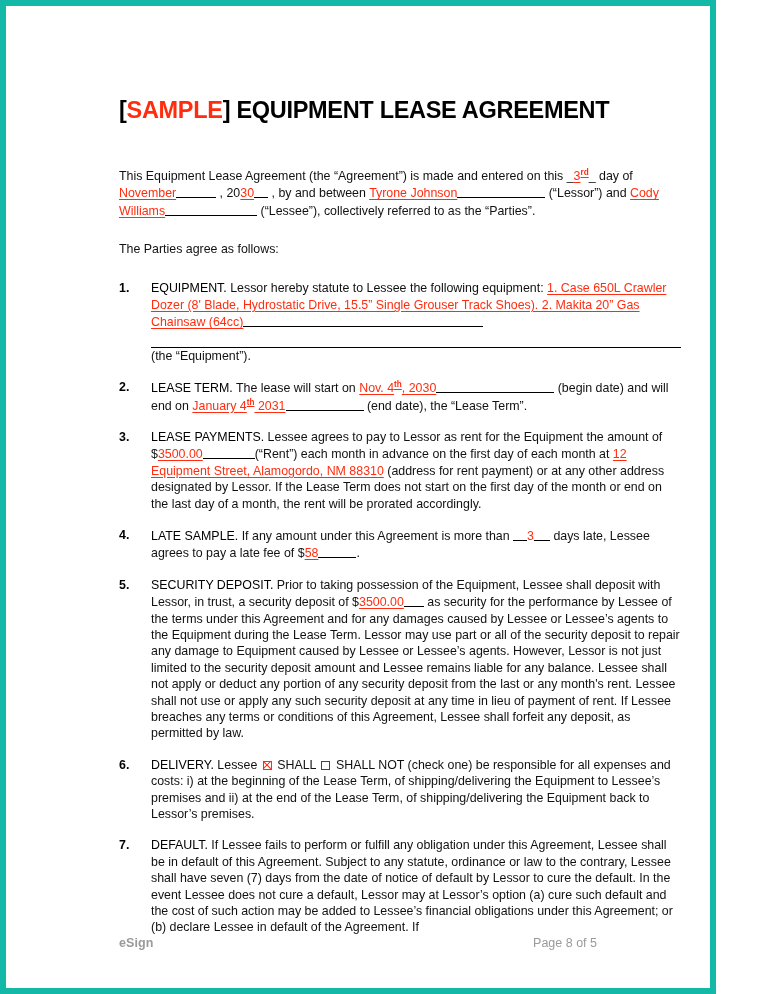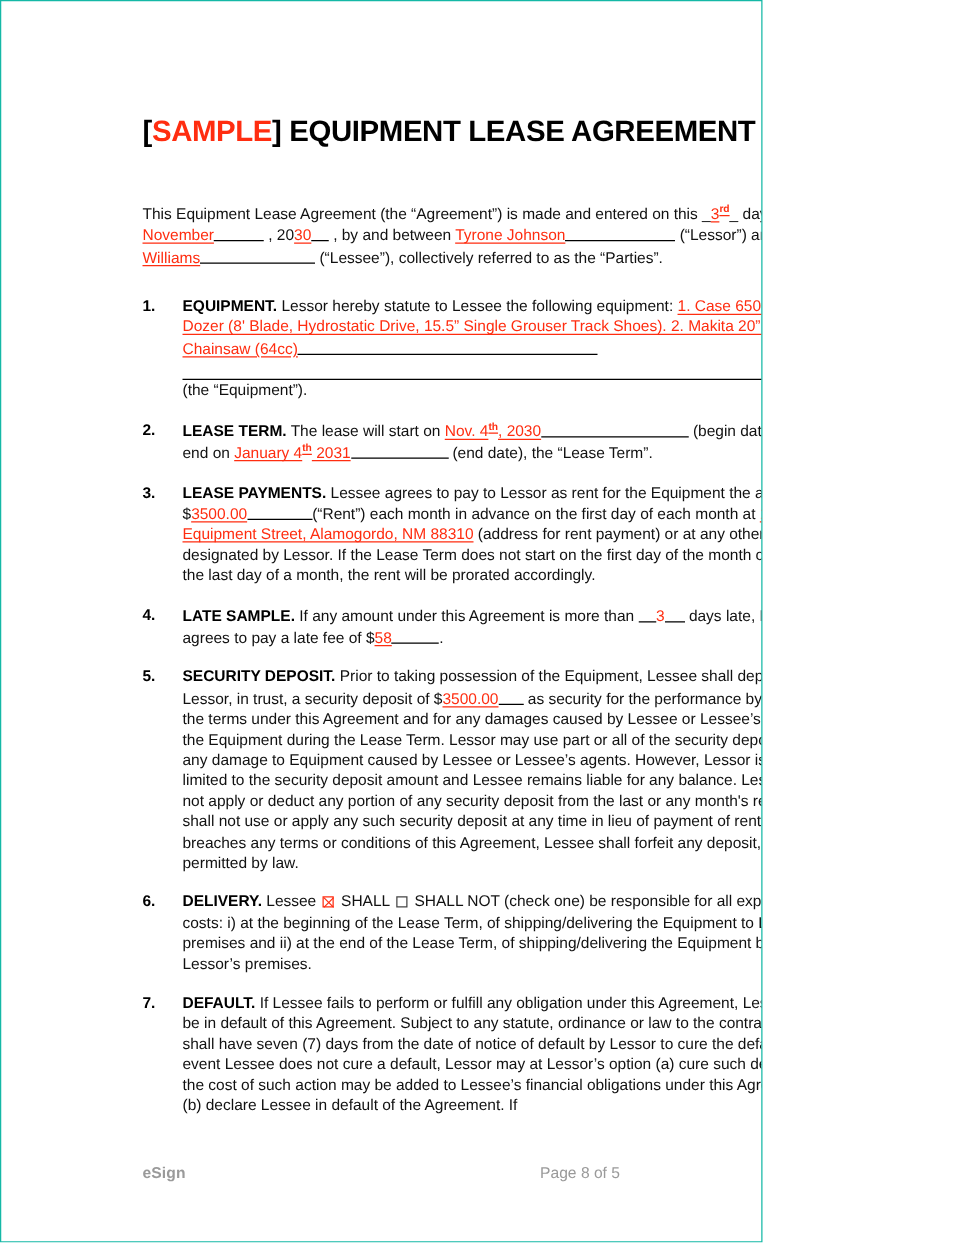--- a/index.html
+++ b/index.html
@@ -6,25 +6,25 @@
     margin: 0;
     padding: 0;
     background: #ffffff;
   }
   body {
     font-family: "Liberation Sans", sans-serif;
     -webkit-font-smoothing: antialiased;
   }
   .page {
     position: relative;
-    width: 610px;
+    width: 716px;
     height: 994px;
     box-sizing: border-box;
     background: #ffffff;
-    border: 1px solid #14b8a6;
+    border: 6px solid #14b8a6;
     overflow: hidden;
   }
   .content {
     position: absolute;
     left: 113px;
     top: 0;
     width: 562px;
   }
 
   
@@ -68,21 +68,21 @@
   }
   ol.clauses > li .num {
     position: absolute;
     left: 0;
     top: 0;
     width: 22px;
     text-align: left;
     font-weight: bold;
     color: #000000;
   }
-  .heading { font-weight: bold; color: #000000; }
+  .heading { font-weight: normal; color: #000000; }
 
   
   .fill {
     color: #FF2D10;
     text-decoration: underline;
     text-decoration-color: #FF2D10;
     text-underline-offset: 1.5px;
   }
   .fill-nou {
     color: #FF2D10;
@@ -151,20 +151,21 @@
 <body>
 
 <div class="page">
 
   <div class="content">
 
     <h1 class="doc-title"><span>[</span><span class="sample-word">SAMPLE</span><span>] EQUIPMENT LEASE AGREEMENT</span></h1>
 
     <p class="para intro"><span>This Equipment Lease Agreement (the “Agreement”) is made and entered on this </span>_<span class="fill">3</span><sup class="fill">rd</sup>_<span> day of </span><span class="fill">November</span><span class="blank" style="width:40px"></span><span> , 20</span><span class="fill">30</span><span class="blank" style="width:14px"></span><span> , by and between </span><span class="fill">Tyrone Johnson</span><span class="blank" style="width:88px"></span><span> (“Lessor”) and </span><span class="fill">Cody Williams</span><span class="blank" style="width:92px"></span><span> (“Lessee”), collectively referred to as the “Parties”.</span></p>
 
+    <p class="para agree-line">The Parties agree as follows:</p>
 
     <ol class="clauses">
 
       <li>
         <span class="num">1.</span>
         <span class="heading">EQUIPMENT.</span><span> Lessor hereby statute to Lessee the following equipment: </span><span class="fill">1. Case 650L Crawler Dozer (8' Blade, Hydrostatic Drive, 15.5” Single Grouser Track Shoes). 2. Makita 20” Gas Chainsaw (64cc)</span><span class="blank" style="width:240px"></span><span class="equip-rule-full"></span><span> (the “Equipment”).</span>
       </li>
 
       <li>
         <span class="num">2.</span>

